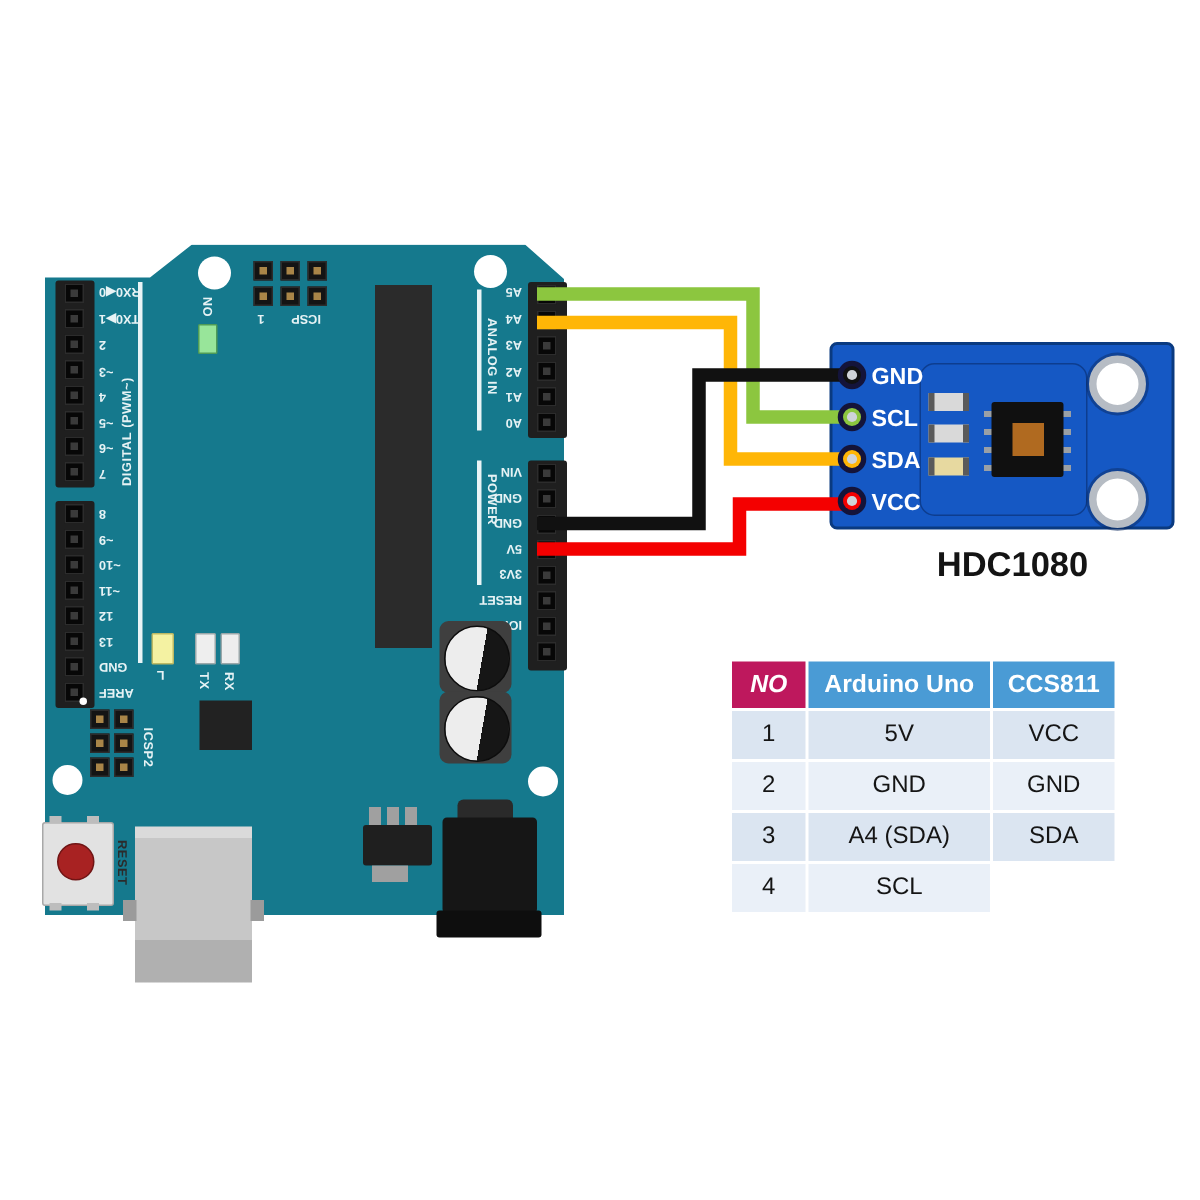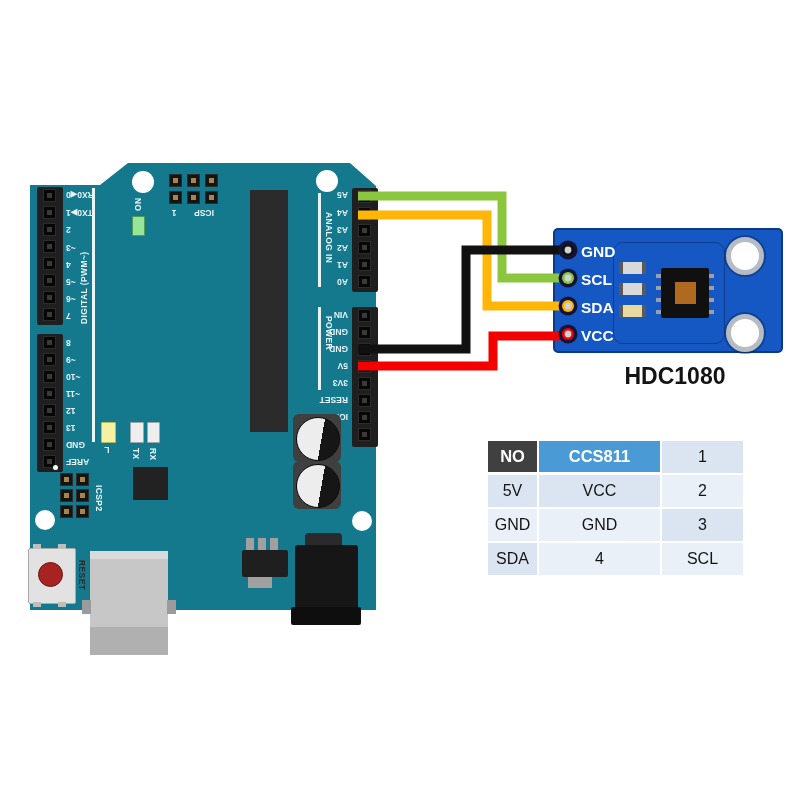--- a/index.html
+++ b/index.html
@@ -241,29 +241,31 @@
       <circle cx="568" cy="306" r="3.4" fill="#cfd3d8"></circle>
   </g>
   <g>
     <circle cx="568" cy="334" r="9.5" fill="#14143a"></circle>
       <circle cx="568" cy="334" r="6" fill="#F40000"></circle>
       <circle cx="568" cy="334" r="3.4" fill="#cfd3d8"></circle>
   </g>
 </svg>
 
 <div class="abs" id="pin-table">
-  <div class="th" style="background:#404040;">NO</div>
+  <div class="th" style="background:#be185d;font-style:italic;">NO</div>
+  <div class="th" style="background:#4A9BD5;">Arduino Uno</div>
   <div class="th" style="background:#4A9BD5;">CCS811</div>
 
   <div class="td" style="background:#DBE5F1;">1</div>
   <div class="td" style="background:#DBE5F1;">5V</div>
   <div class="td" style="background:#DBE5F1;">VCC</div>
 
   <div class="td" style="background:#EAF0F8;">2</div>
   <div class="td" style="background:#EAF0F8;">GND</div>
   <div class="td" style="background:#EAF0F8;">GND</div>
 
   <div class="td" style="background:#DBE5F1;">3</div>
+  <div class="td" style="background:#DBE5F1;">A4 (SDA)</div>
   <div class="td" style="background:#DBE5F1;">SDA</div>
 
   <div class="td" style="background:#EAF0F8;">4</div>
   <div class="td" style="background:#EAF0F8;">SCL</div>
 </div>
 
 </body></html>

